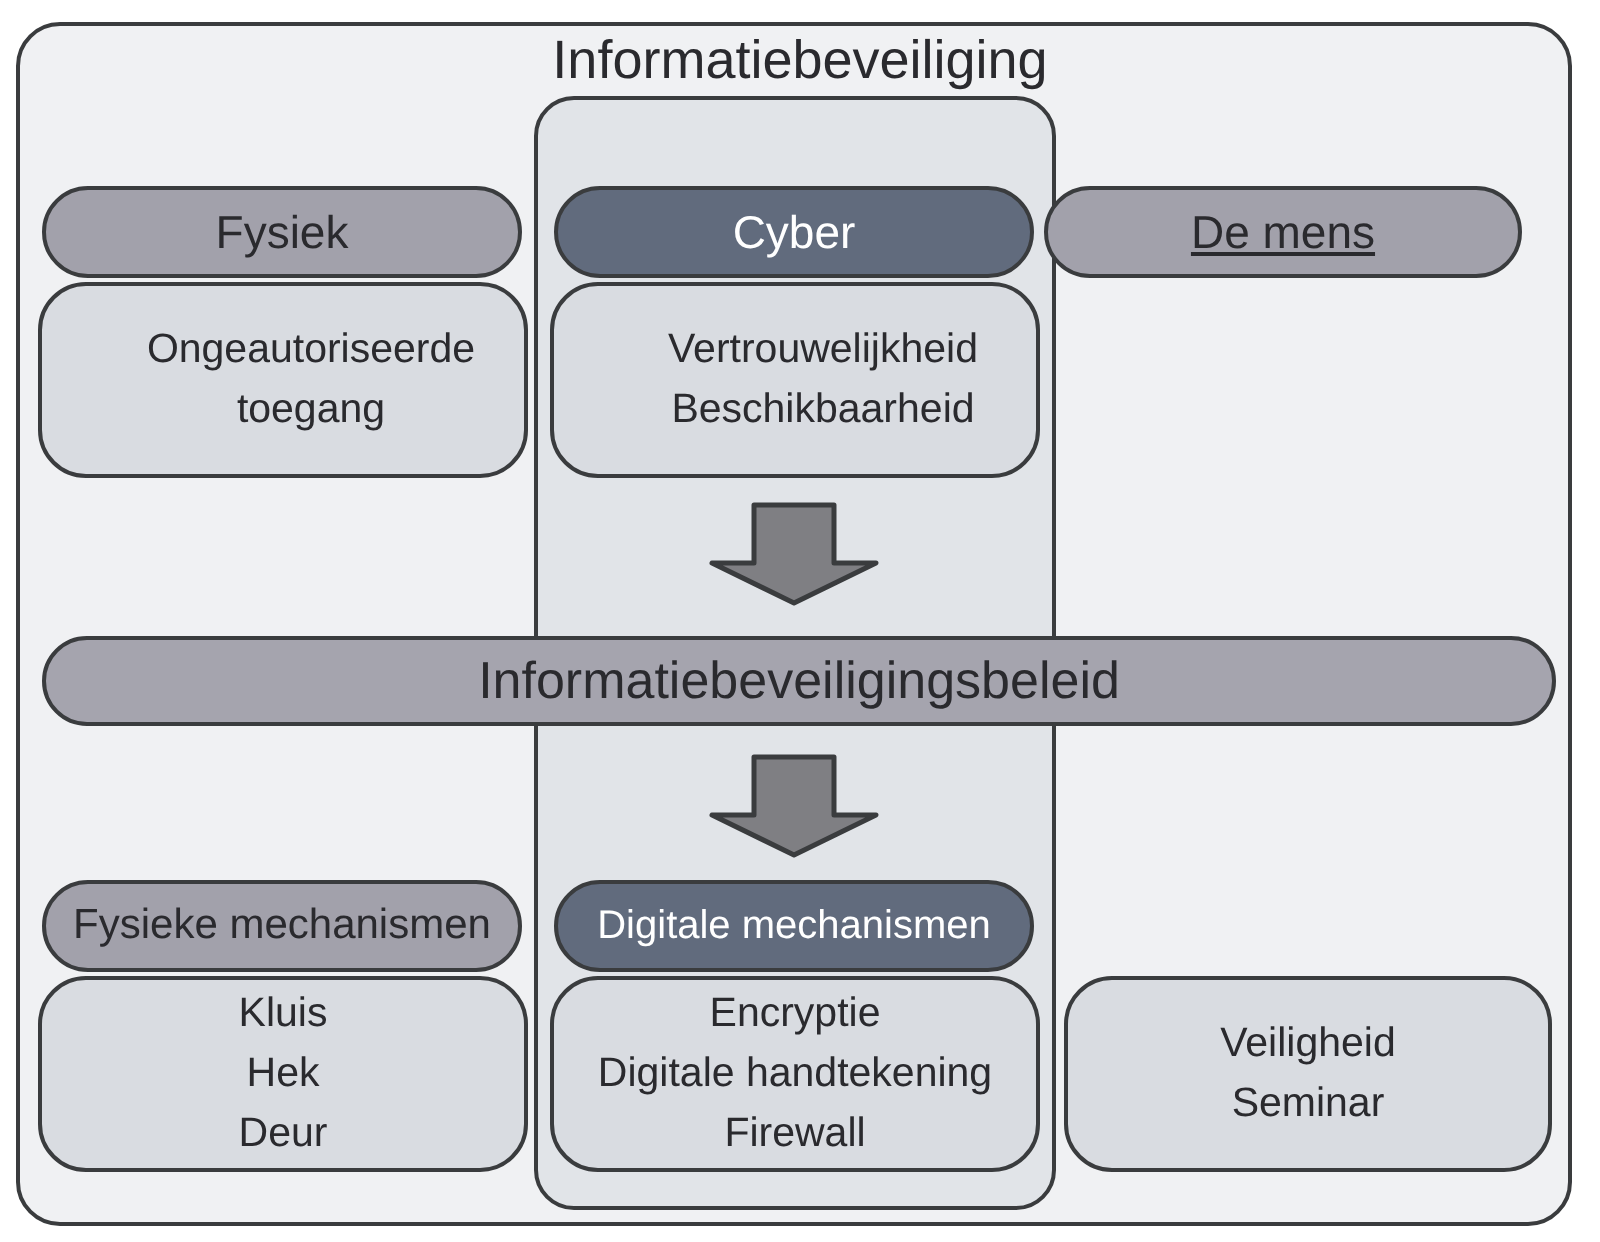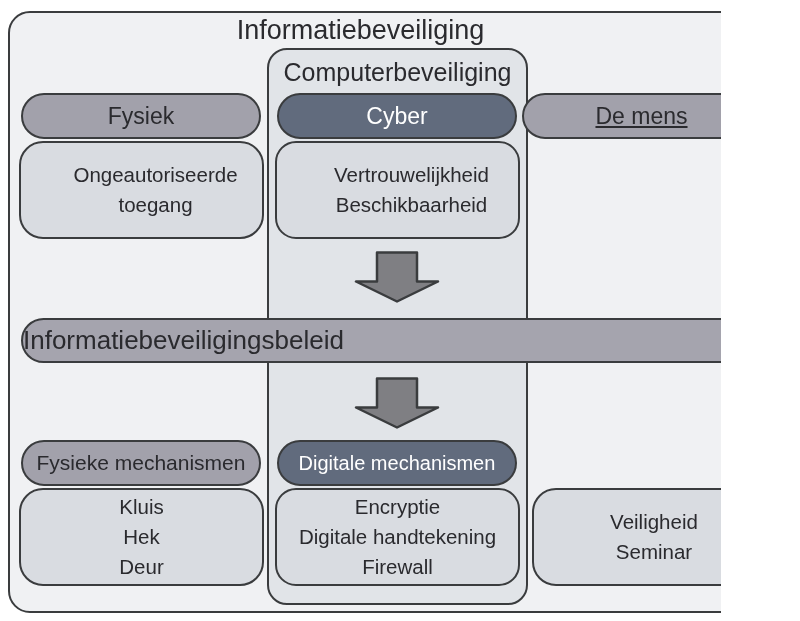--- a/index.html
+++ b/index.html
@@ -2,21 +2,21 @@
 <html style="--outer-bg: #f0f1f3; --inner-bg: #e1e4e8; --box-bg: #d9dce1; --pill-bg: #a2a1ab; --dark-pill-bg: #616b7d; --bar-bg: #a5a4ae; --arrow-fill: #7f7f83; --border: #3a3c3e; --text-dark: #2a2a2e; --text-light: #ffffff;"><head>
 <meta charset="utf-8">
 <style>
   :root{
     --outer-bg:#f0f1f3; --inner-bg:#e1e4e8; --box-bg:#d9dce1;
     --pill-bg:#a2a1ab; --dark-pill-bg:#616b7d; --bar-bg:#a5a4ae;
     --arrow-fill:#7f7f83; --border:#3a3c3e; --text-dark:#2a2a2e; --text-light:#ffffff;
   }
   html,body{margin:0;padding:0;background:#ffffff;}
   body{font-family:"Liberation Sans","DejaVu Sans",sans-serif;color:var(--text-dark);}
-  .stage{position:relative;width:721px;height:621px;background:#ffffff;overflow:hidden;}
+  .stage{position:relative;width:800px;height:621px;background:#ffffff;overflow:hidden;}
   .outer{
     position:absolute;left:8px;top:11px;width:778px;height:602px;
     background:var(--outer-bg);border:2.5px solid var(--border);
     border-radius:22px;box-sizing:border-box;
   }
   .outer-title{
     position:absolute;left:0;top:14px;width:100%;text-align:center;
     font-size:27px;line-height:32px;color:var(--text-dark);
   }
   .inner{
@@ -38,41 +38,40 @@
   .body-box{
     position:absolute;height:98px;border-radius:24px;
     background:var(--box-bg);border:2.5px solid var(--border);
     box-sizing:border-box;display:flex;flex-direction:column;
     align-items:center;justify-content:center;
     font-size:20.5px;line-height:30px;color:var(--text-dark);text-align:center;
   }
   .row1-pill{top:93px;} .row1-body{top:141px;padding-left:28px;}
   .row2-pill{top:440px;} .row2-body{top:488px;}
   .col-l-pill{left:21px;width:240px;} .col-m-pill{left:277px;width:240px;justify-content:center;} .col-r-pill{left:522px;width:239px;text-decoration:underline;}
-  .col-l-body{left:19px;width:245px;} .col-m-body{left:275px;width:245px;border-radius:21px;} .col-r-body{left:532px;width:244px;}
+  .col-l-body{left:19px;width:245px;} .col-m-body{left:275px;width:245px;} .col-r-body{left:532px;width:244px;}
   .pill-small{font-size:21px;} .pill-smaller{font-size:20px;}
   .policy-bar{
     position:absolute;left:21px;top:318px;width:757px;height:45px;
     border-radius:22.5px;background:var(--bar-bg);border:2.5px solid var(--border);
-    box-sizing:border-box;display:flex;align-items:center;justify-content:flex-start;
+    box-sizing:border-box;display:flex;align-items:center;justify-content:center;
     font-size:26px;color:var(--text-dark);
   }
   .arrow{position:absolute;left:354px;width:86px;height:52px;}
   .arrow-1{top:251px;} .arrow-2{top:377px;}
   .arrow polygon{fill:var(--arrow-fill);stroke:var(--border);stroke-width:2.5;stroke-linejoin:round;}
 </style>
 </head>
 <body>
 
 <div class="stage">
   <div class="outer"></div>
   <div class="outer-title">Informatiebeveiliging</div>
 
   <div class="inner"></div>
-  <div class="inner-title">Computerbeveiliging</div>
 
   <div class="pill row1-pill col-l-pill">
     <span>Fysiek</span>
   </div>
   <div class="pill dark row1-pill col-m-pill">
     <span>Cyber</span>
   </div>
   <div class="pill row1-pill col-r-pill">
     <span>De mens</span>
   </div>

